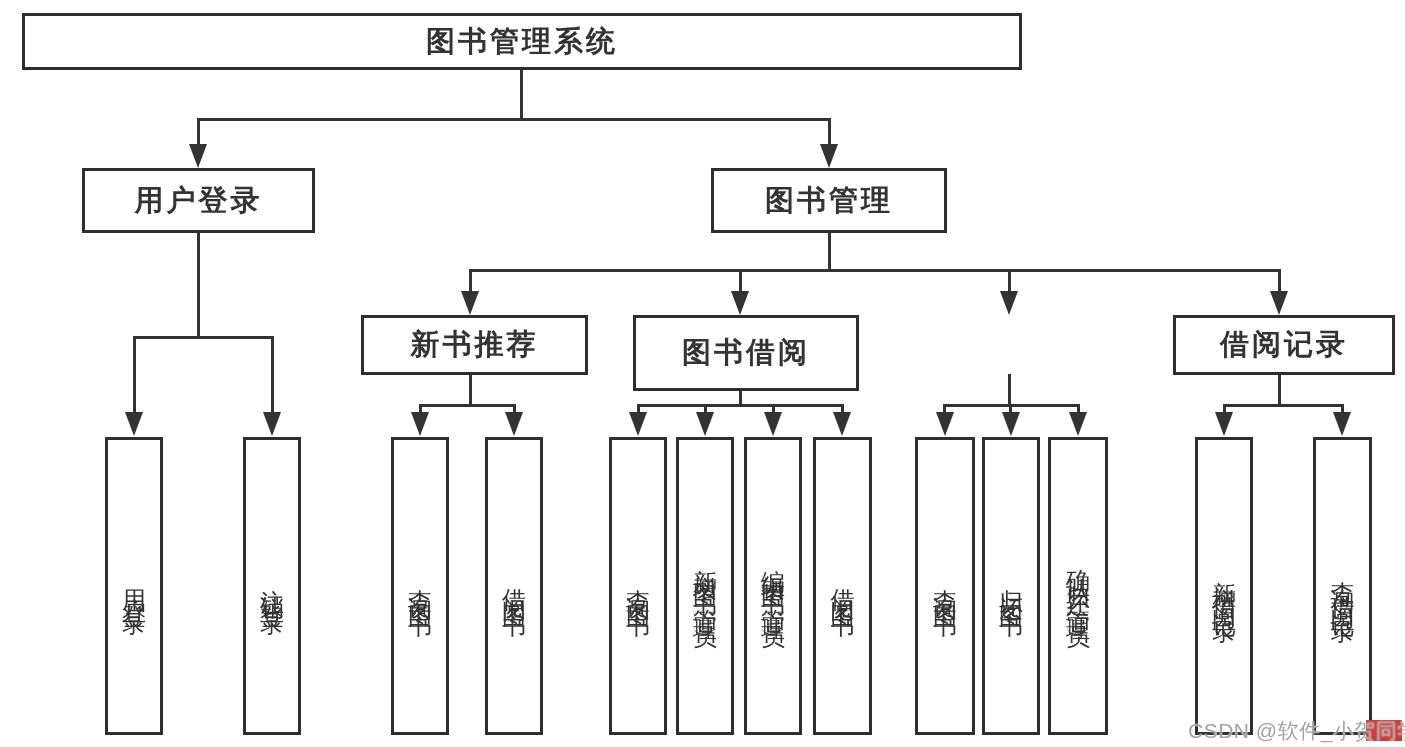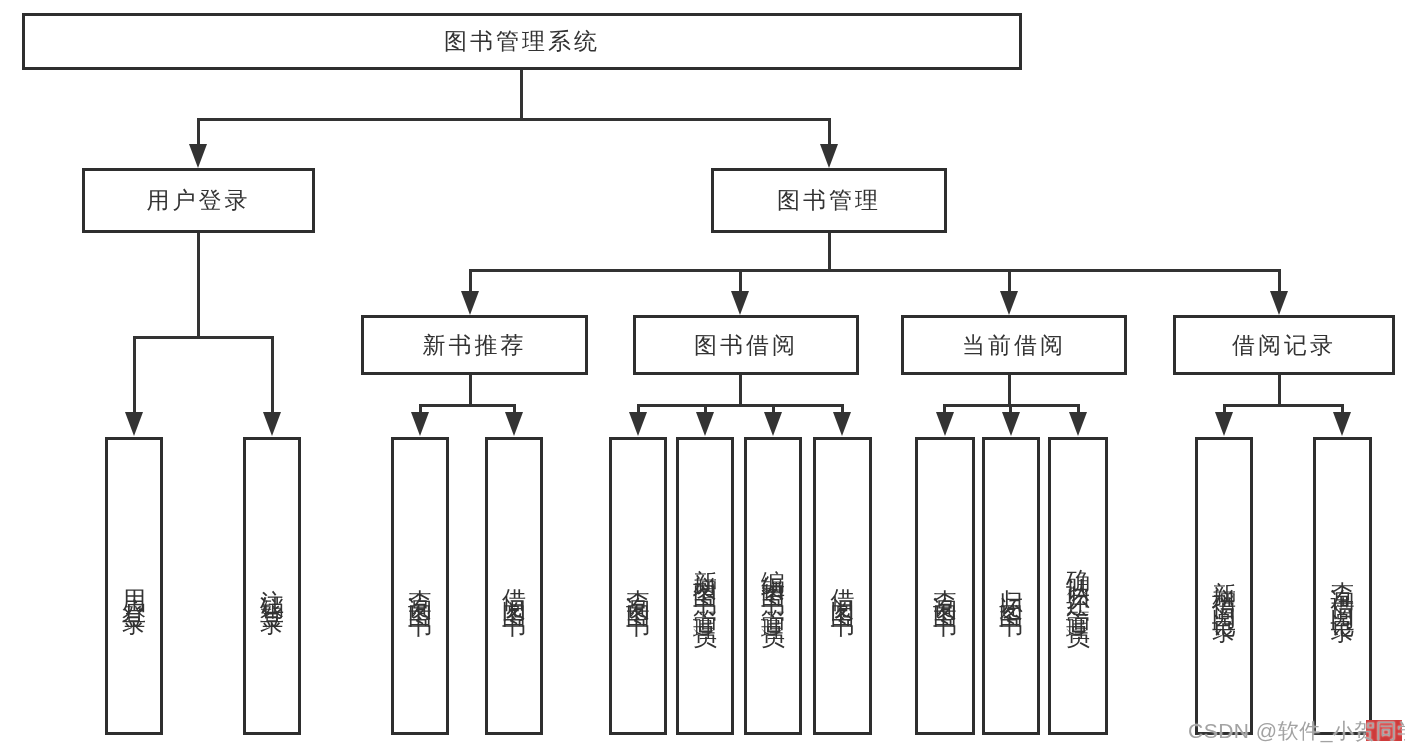--- a/index.html
+++ b/index.html
@@ -4,21 +4,21 @@
 <style>
   html,body{margin:0;padding:0;background:#ffffff;}
   .canvas{
     position:relative;width:1405px;height:747px;background:#ffffff;
     font-family:"Liberation Sans",sans-serif;overflow:hidden;
   }
   .node{
     position:absolute;box-sizing:border-box;border:3px solid #2e2e2e;background:#ffffff;
     display:flex;align-items:center;justify-content:center;color:#333333;z-index:2;
   }
-  .hbox{font-size:23px;letter-spacing:3px;font-weight:400;}
+  .hbox{font-size:29px;letter-spacing:3px;font-weight:700;}
   .vbox .vtext{
     writing-mode:vertical-rl;text-orientation:mixed;
     font-size:24px;letter-spacing:8px;line-height:1;white-space:nowrap;
   }
   .line{position:absolute;background:#333333;z-index:1;}
   .arrow{
     position:absolute;width:0;height:0;z-index:1;
     border-left:9px solid transparent;border-right:9px solid transparent;
     border-top:24px solid #333333;
   }
@@ -33,22 +33,21 @@
 <body>
 
 <div class="canvas">
 
   <div class="node hbox" style="left:22px;top:13px;width:1000px;height:57px;">图书管理系统</div>
 
   <div class="node hbox" style="left:82px;top:168px;width:233px;height:65px;">用户登录</div>
   <div class="node hbox" style="left:361px;top:315px;width:227px;height:60px;">新书推荐</div>
 
   <div class="node hbox" style="left:711px;top:168px;width:236px;height:65px;">图书管理</div>
-  <div class="node hbox" style="left:633px;top:315px;width:226px;height:60px;">图书借阅</div>
-  <div class="node hbox" style="left:901px;top:315px;width:226px;height:60px;">当前借阅</div>
+  <div class="node hbox" style="left:633px;top:315px;width:226px;height:76px;">图书借阅</div>
   <div class="node hbox" style="left:1173px;top:315px;width:222px;height:60px;">借阅记录</div>
 
   <div class="node vbox" style="left:105px;top:437px;width:58px;height:298px;">
     <span class="vtext">用户登录</span>
     </div>
   <div class="node vbox" style="left:243px;top:437px;width:58px;height:298px;">
     <span class="vtext">注销登录</span>
     </div>
   <div class="node vbox" style="left:391px;top:437px;width:58px;height:298px;">
     <span class="vtext">查询图书</span>

